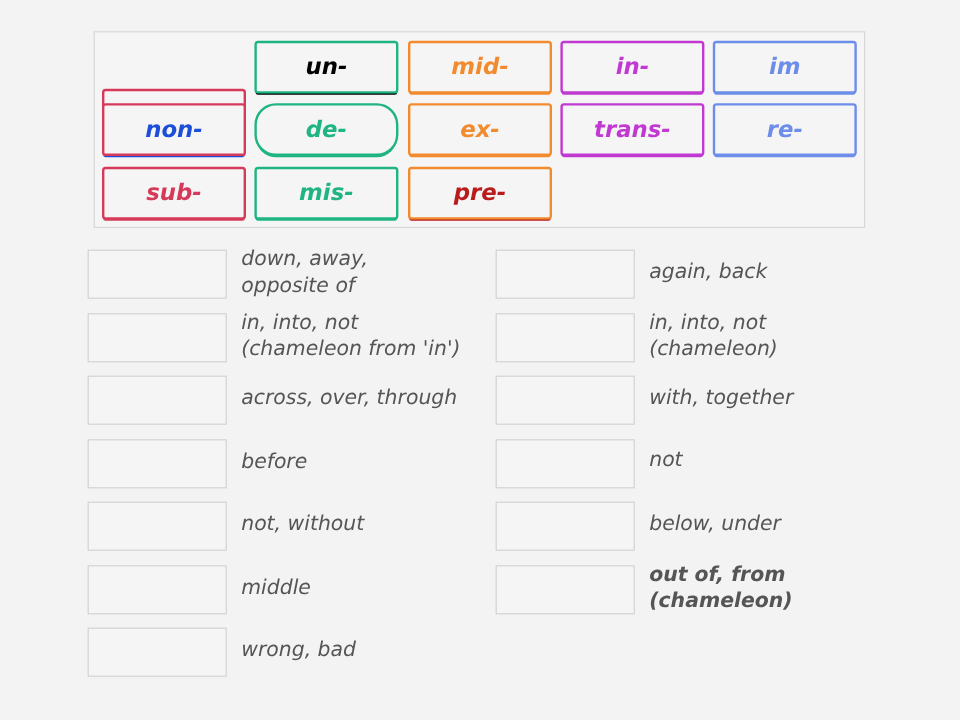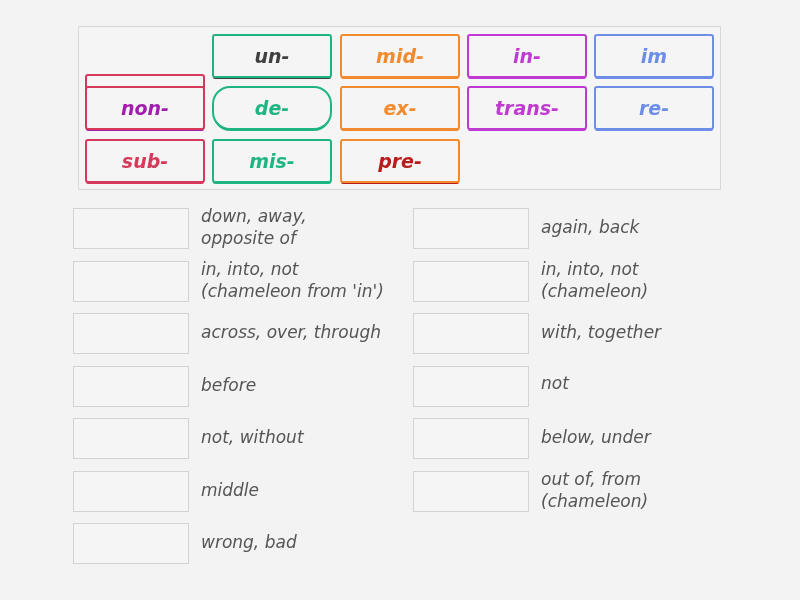--- a/index.html
+++ b/index.html
@@ -30,26 +30,26 @@
     color:#555555; white-space:pre-line;
     display:flex; align-items:center; height:44px; width:200px;
   }
 </style>
 </head>
 <body>
 
 <div class="tray"></div>
 
 <div class="tile" style="left:85px;top:34px;color:#d63a5a;border-color:#d63a5a;margin-top:40px;">con-</div>
-<div class="tile" style="left:212px;top:34px;color:#404040;border-color:#1fb583;">un-</div>
+<div class="tile" style="left:212px;top:34px;color:#000000;border-color:#1fb583;">un-</div>
 <div class="tile" style="left:340px;top:34px;color:#f28a2e;border-color:#f28a2e;">mid-</div>
 <div class="tile" style="left:467px;top:34px;color:#c03ad1;border-color:#c03ad1;">in-</div>
 <div class="tile" style="left:594px;top:34px;color:#6d8ee8;border-color:#6d8ee8;">im</div>
 
-<div class="tile" style="left:85px;top:86px;color:#a21caf;border-color:#d63a5a;">non-</div>
+<div class="tile" style="left:85px;top:86px;color:#1d4ed8;border-color:#d63a5a;">non-</div>
 <div class="tile" style="left:212px;top:86px;color:#1fb583;border-color:#1fb583;border-radius:18px;">de-</div>
 <div class="tile" style="left:340px;top:86px;color:#f28a2e;border-color:#f28a2e;">ex-</div>
 <div class="tile" style="left:467px;top:86px;color:#c03ad1;border-color:#c03ad1;">trans-</div>
 <div class="tile" style="left:594px;top:86px;color:#6d8ee8;border-color:#6d8ee8;">re-</div>
 
 <div class="tile" style="left:85px;top:139px;color:#d63a5a;border-color:#d63a5a;">sub-</div>
 <div class="tile" style="left:212px;top:139px;color:#1fb583;border-color:#1fb583;">mis-</div>
 <div class="tile" style="left:340px;top:139px;color:#b91c1c;border-color:#f28a2e;">pre-</div>
 
 <div class="slot" style="left:73px;top:208px;"></div>
@@ -85,14 +85,14 @@
 <div class="slot" style="left:413px;top:313px;"></div>
 <div class="def" style="left:541px;top:310px;">with, together</div>
 
 <div class="slot" style="left:413px;top:366px;"></div>
 <div class="def" style="left:541px;top:361px;">not</div>
 
 <div class="slot" style="left:413px;top:418px;"></div>
 <div class="def" style="left:541px;top:415px;">below, under</div>
 
 <div class="slot" style="left:413px;top:471px;"></div>
-<div class="def" style="left:541px;top:468px;">out of, from
+<div class="def" style="left:541px;top:468px;font-weight:bold;">out of, from
 (chameleon)</div>
 
 </body></html>

